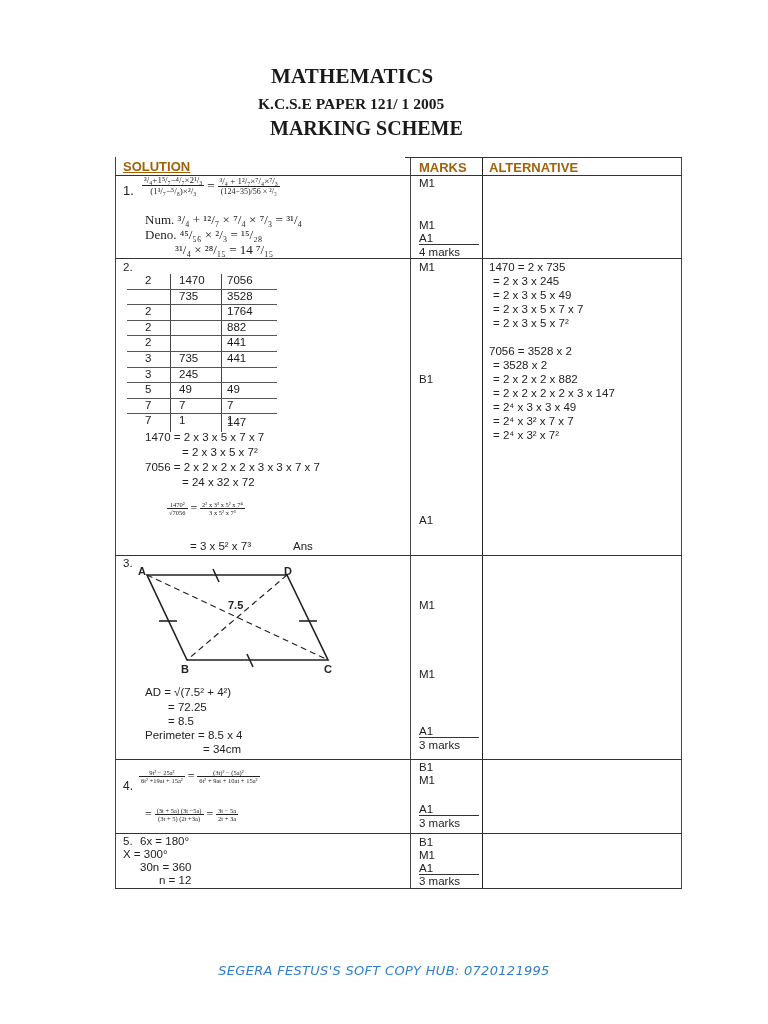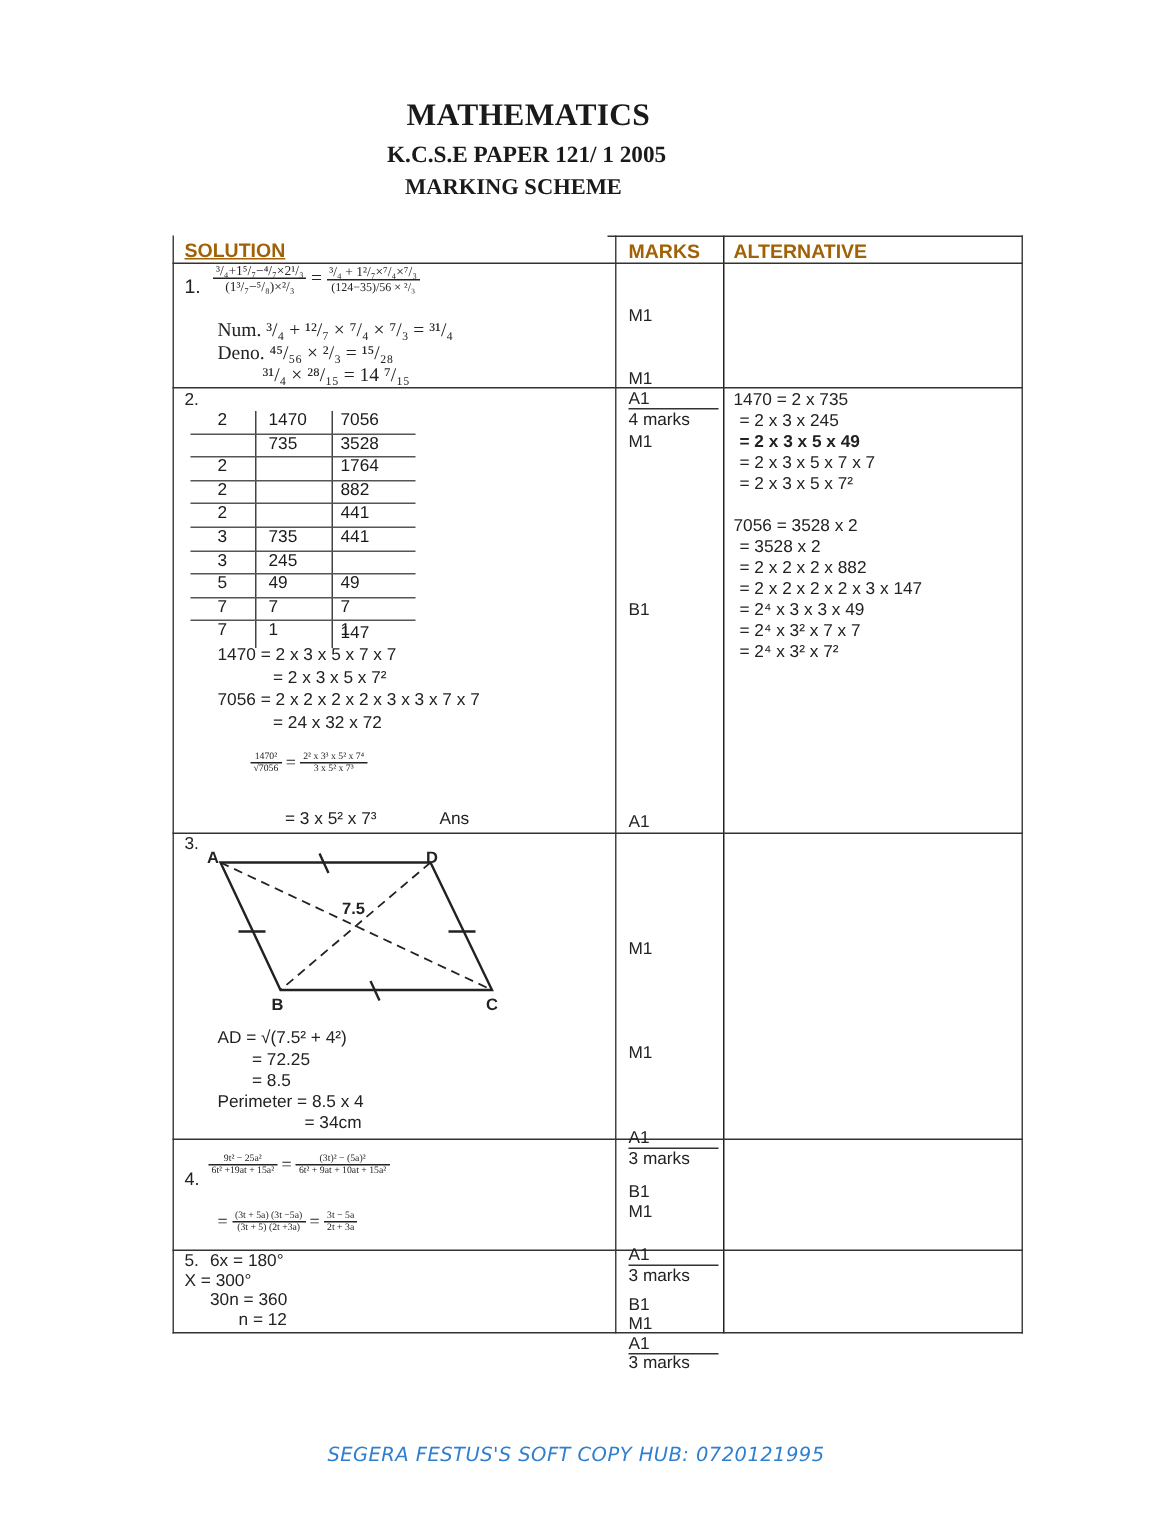--- a/index.html
+++ b/index.html
@@ -2,37 +2,37 @@
 <html><head>
 <meta charset="utf-8">
 <style>
   * { box-sizing: border-box; margin: 0; padding: 0; }
   html, body { width: 768px; height: 1024px; background: #ffffff; overflow: hidden; }
   body { position: relative; font-family: "Liberation Sans", sans-serif; color: #1a1a1a; }
 
   .title-block { position: absolute; left: 0; top: 0; width: 768px; }
   .t1 { position: absolute; left: 271px; top: 64px; font-family: "Liberation Serif", serif; font-weight: bold; font-size: 21px; letter-spacing: 0.2px; }
   .t2 { position: absolute; left: 258px; top: 95px; font-family: "Liberation Serif", serif; font-weight: bold; font-size: 15.5px; }
-  .t3 { position: absolute; left: 270px; top: 117px; font-family: "Liberation Serif", serif; font-weight: bold; font-size: 15px; }
+  .t3 { position: absolute; left: 270px; top: 117px; font-family: "Liberation Serif", serif; font-weight: bold; font-size: 20px; }
 
   .sheet { position: absolute; left: 115px; top: 157px; width: 568px; height: 732px; }
   .hline { position: absolute; height: 1px; background: #333; }
   .vline { position: absolute; width: 1px; background: #444; }
 
   .txt { position: absolute; font-size: 11.5px; white-space: nowrap; color: #222; }
   .hdr { position: absolute; font-weight: bold; font-size: 13px; color: #a16207; }
   .serif { font-family: "Liberation Serif", serif; }
   .small { font-size: 8px; }
   .tiny { font-size: 6.5px; }
 
   .frac { display: inline-block; vertical-align: middle; text-align: center; }
   .frac .num { display: block; border-bottom: 1px solid #222; padding: 0 2px; }
   .frac .den { display: block; padding: 0 2px; }
 
-  .mark { position: absolute; left: 304px; font-size: 11.5px; color: #222; margin-top: 28px; }
+  .mark { position: absolute; left: 304px; font-size: 11.5px; color: #222; }
   .mark.ul { border-bottom: 1px solid #333; width: 60px; }
 
   .ftable { position: absolute; left: 12px; top: 117px; }
   .frow { position: relative; height: 15.6px; }
   .fcell { position: absolute; top: 0; font-size: 11.5px; }
   .fline { position: absolute; bottom: 0; height: 1px; background: #555; }
 
   .footer { position: absolute; left: 0; width: 768px; top: 963px; text-align: center; color: #2f7fd0; font-style: italic; font-size: 13px; letter-spacing: 0.3px; font-family: "DejaVu Sans", sans-serif; }
 </style>
 </head>
@@ -177,21 +177,21 @@
     <div class="txt" style="left:75px;top:383px;">= 3 x 5² x 7³</div>
     <div class="txt" style="left:178px;top:383px;">Ans</div>
 
     <div class="mark" style="top:104px;">M1</div>
     <div class="mark" style="top:216px;">B1</div>
     <div class="mark" style="top:357px;">A1</div>
 
     <div>
       <div class="txt" style="left:374px;top:104px;">1470 = 2 x 735</div>
       <div class="txt" style="left:378px;top:118px;">= 2 x 3 x 245</div>
-      <div class="txt" style="left:378px;top:132px;font-weight:bold;">= 2 x 3 x 5 x 49</div>
+      <div class="txt" style="left:378px;top:132px;">= 2 x 3 x 5 x 49</div>
       <div class="txt" style="left:378px;top:146px;">= 2 x 3 x 5 x 7 x 7</div>
       <div class="txt" style="left:378px;top:160px;">= 2 x 3 x 5 x 7²</div>
       <div class="txt" style="left:374px;top:188px;">7056 = 3528 x 2</div>
       <div class="txt" style="left:378px;top:202px;">= 3528 x 2</div>
       <div class="txt" style="left:378px;top:216px;">= 2 x 2 x 2 x 882</div>
       <div class="txt" style="left:378px;top:230px;">= 2 x 2 x 2 x 2 x 3 x 147</div>
       <div class="txt" style="left:378px;top:244px;">= 2⁴ x 3 x 3 x 49</div>
       <div class="txt" style="left:378px;top:258px;">= 2⁴ x 3² x 7 x 7</div>
       <div class="txt" style="left:378px;top:272px;">= 2⁴ x 3² x 7²</div>
     </div>

